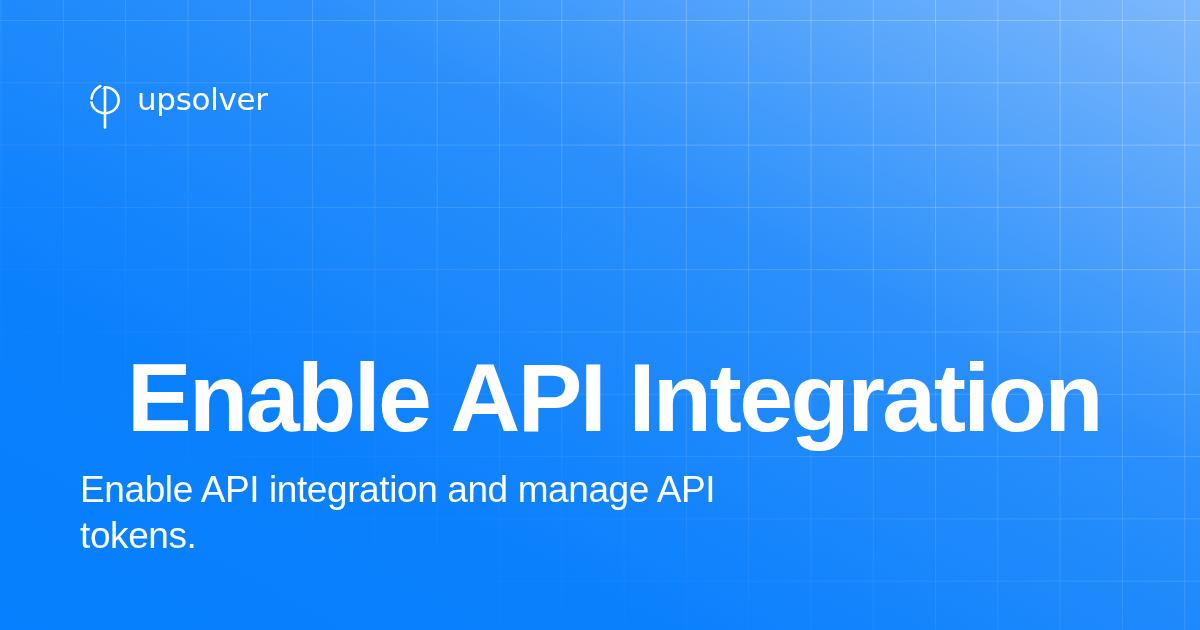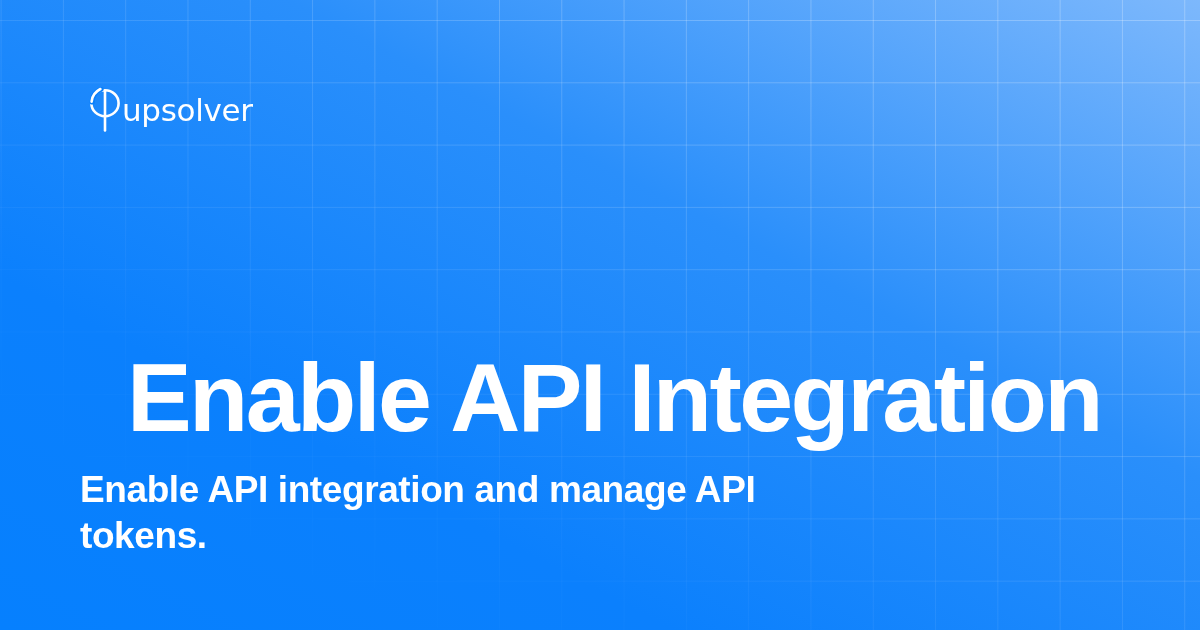--- a/index.html
+++ b/index.html
@@ -36,21 +36,22 @@
     mask-image: linear-gradient(to bottom left, rgba(0,0,0,1) 0%, rgba(0,0,0,0.85) 22%, rgba(0,0,0,0.45) 48%, rgba(0,0,0,0.12) 70%, rgba(0,0,0,0) 86%);
     pointer-events: none;
   }
 
   
   .logo {
     position: absolute;
     left: 88px;
     top: 84px;
     display: flex;
-    align-items: center;
+    align-items: flex-start;
+    gap: 15px;
     height: 52px;
   }
   .logo-mark { display: block; width: 34px; height: 46px; }
   .logo-wordmark {
     color: #ffffff;
     font-size: 31px;
     line-height: 1;
     letter-spacing: -0.3px;
     font-weight: 400;
     white-space: nowrap;
@@ -74,21 +75,21 @@
     margin-bottom: 22px;
     white-space: nowrap;
     font-family: "Liberation Sans", "DejaVu Sans", sans-serif;
     margin-left: 47px;
   }
 
   .subhead {
     color: #ffffff;
     font-size: 37px;
     line-height: 1.23;
-    font-weight: 700;
+    font-weight: 400;
     letter-spacing: -0.4px;
     max-width: 690px;
     font-family: "Liberation Sans", "DejaVu Sans", sans-serif;
   }
 </style>
 </head>
 <body>
 
 <div class="og-card">
 

